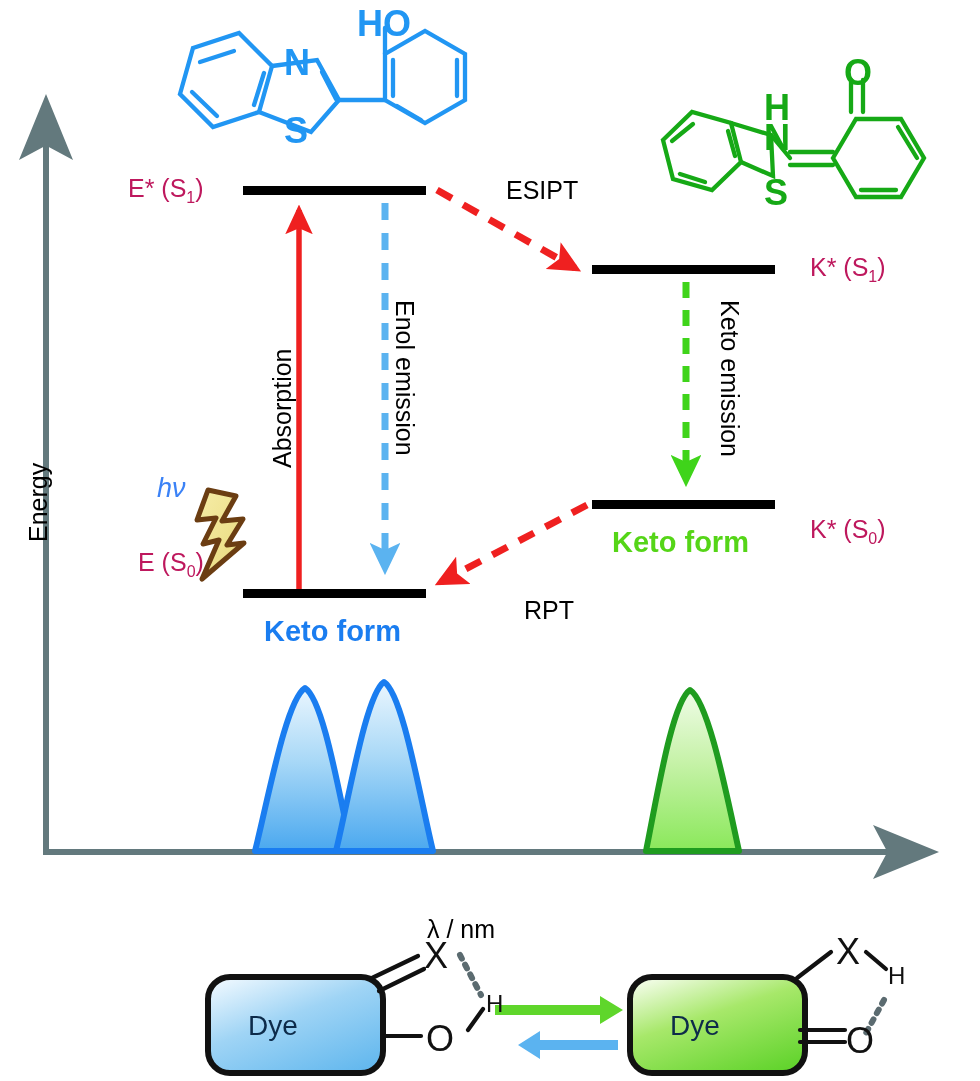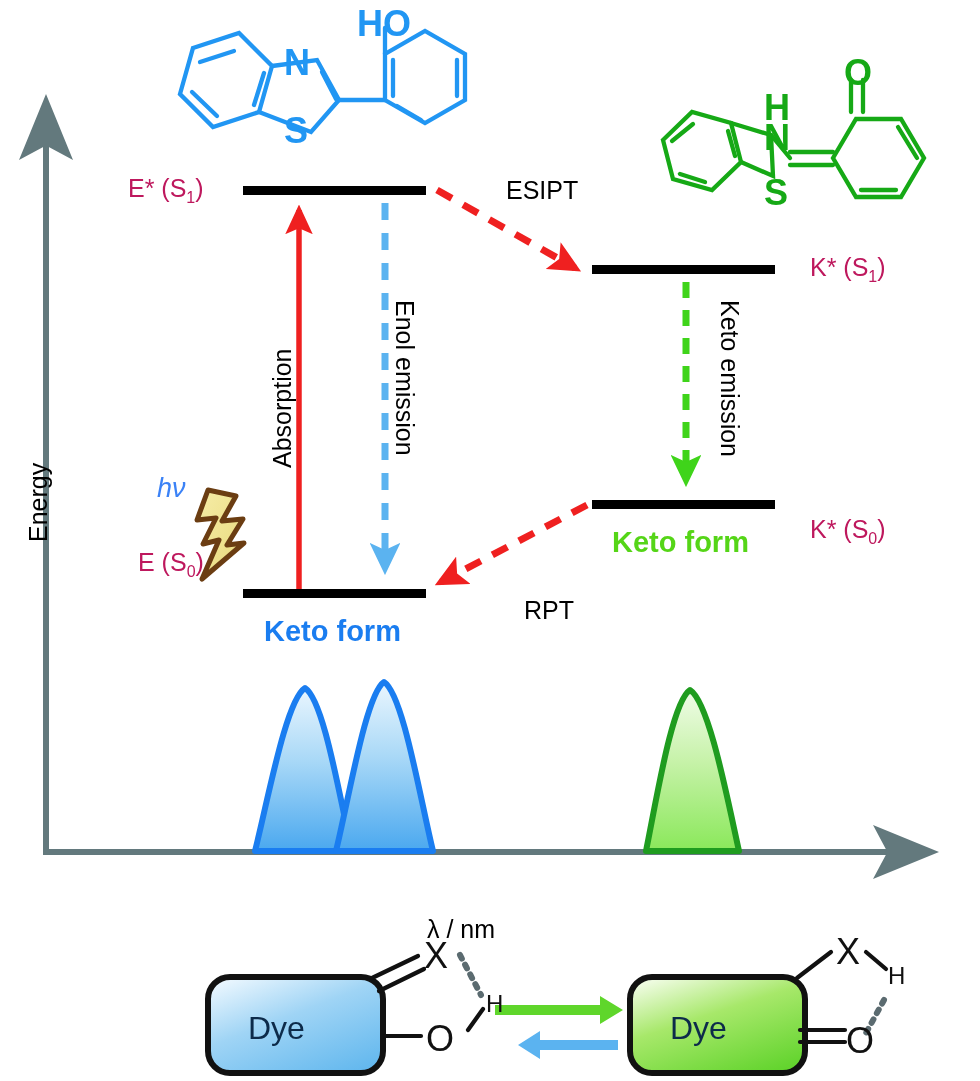--- a/index.html
+++ b/index.html
@@ -14,21 +14,21 @@
   .proc-lbl{font-size:25px;color:#000;}
   .form-lbl{font-size:29px;font-weight:bold;}
   .enol-form{color:#1a7df0;}
   .keto-form{color:#55d517;}
   .axis-lbl{font-size:25px;color:#000;}
   .hv-lbl{font-size:27px;font-style:italic;color:#3b82f6;}
 
   .vert-up{transform:rotate(-90deg);transform-origin:0 0;}
   .vert-down{transform:rotate(90deg);transform-origin:0 0;}
 
-  .dye-txt{position:absolute;font-size:32px;color:#0d2b4a;}
+  .dye-txt{position:absolute;font-size:28px;color:#0d2b4a;}
   .atom{position:absolute;font-size:36px;color:#111;}
   .atom.small{font-size:24px;}
 </style>
 </head>
 <body>
 
 <div class="stage">
 
   <svg class="layer" viewBox="0 0 980 1081">
     <defs>

